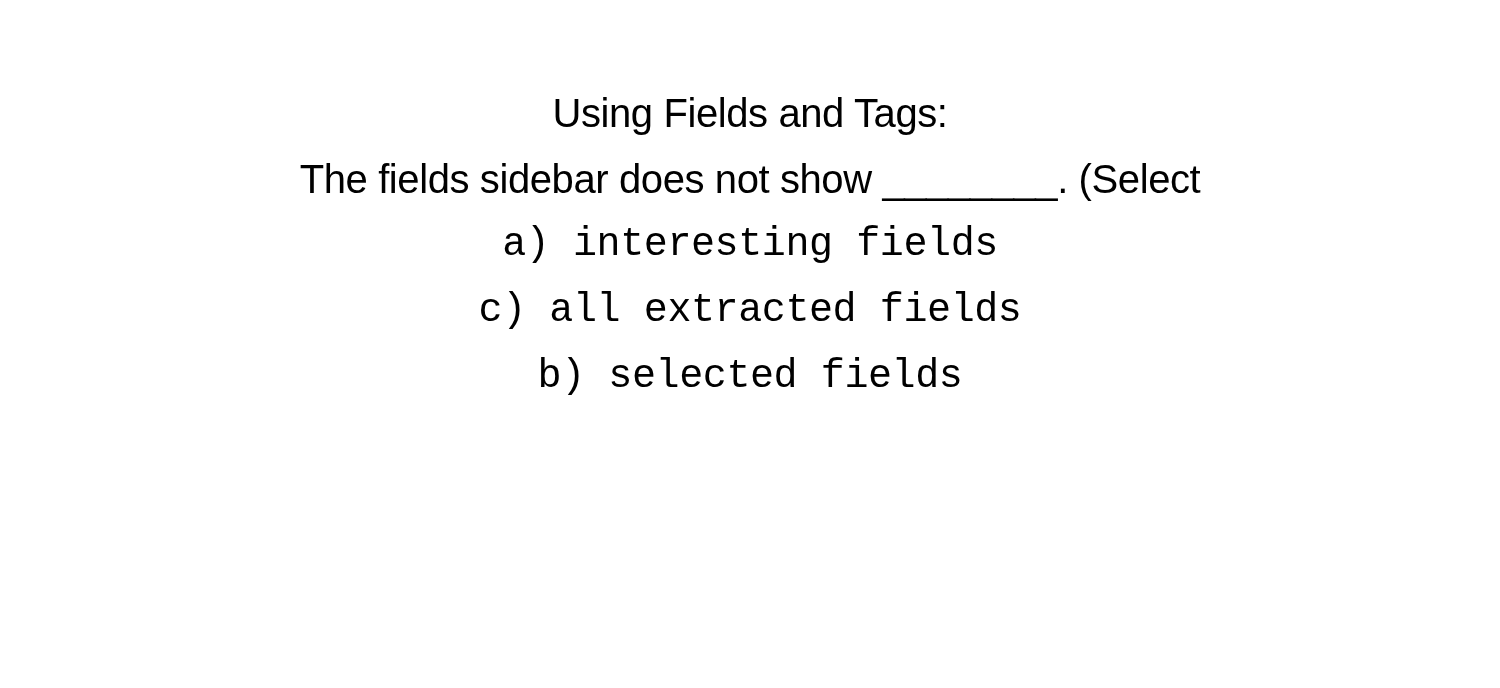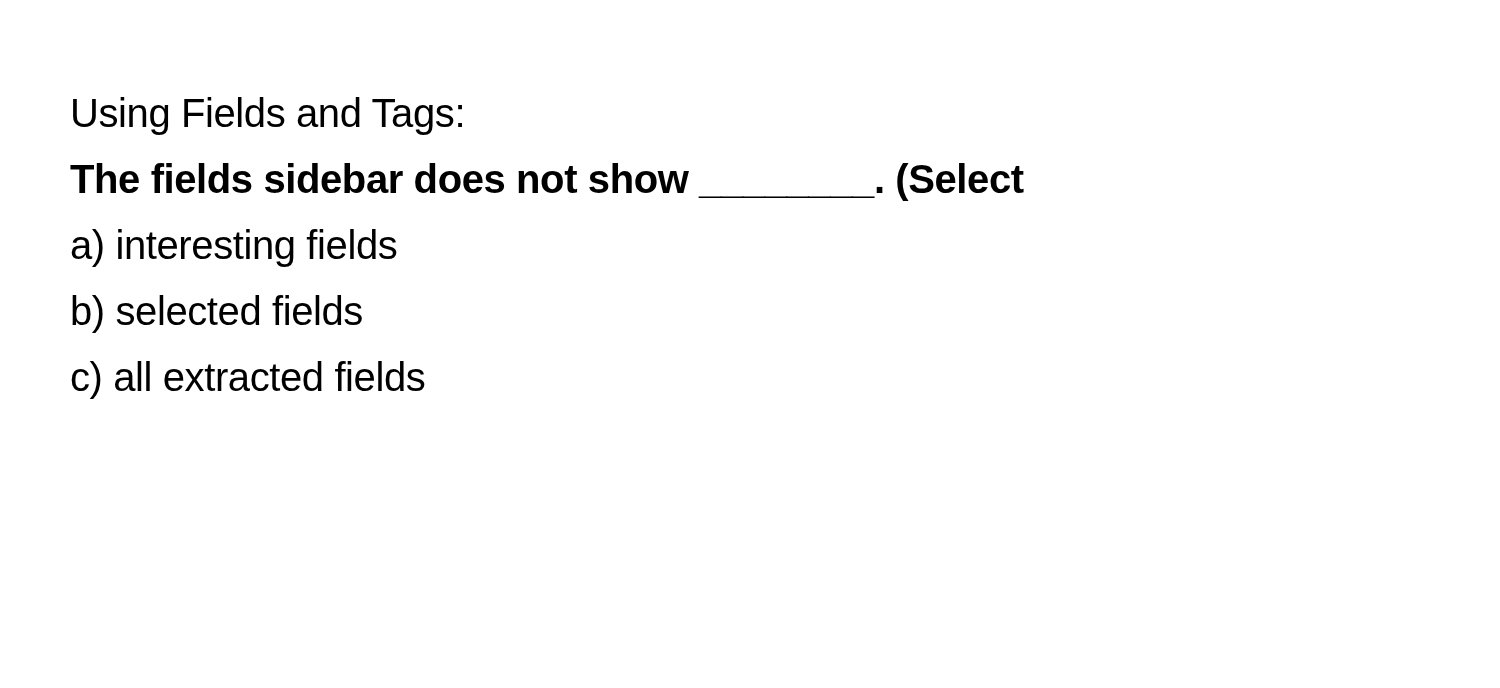--- a/index.html
+++ b/index.html
@@ -1,45 +1,46 @@
 <!DOCTYPE html>
 <html><head>
   <meta charset="utf-8">
   <style>
     * {
       margin: 0;
       padding: 0;
       box-sizing: border-box;
+      text-align: center;
     }
     body {
       background: #ffffff;
       width: 1500px;
       height: 688px;
       font-family: -apple-system, BlinkMacSystemFont, "Segoe UI", Helvetica, Arial, sans-serif;
       color: #000000;
       padding: 80px 70px;
     }
     .content {
       font-size: 40px;
       line-height: 1.65;
       letter-spacing: -0.01em;
     }
     .title-line {
       display: block;
     }
     .question-line {
       display: block;
-      font-weight: bold;
     }
     .option-line {
       display: block;
+      font-family: Liberation Mono, monospace;
     }
   </style>
 </head>
 <body>
 
 <div class="content">
   <span class="title-line">Using Fields and Tags:</span>
   <span class="question-line">The fields sidebar does not show ________. (Select</span>
   <span class="option-line">a) interesting fields</span>
+  <span class="option-line">c) all extracted fields</span>
   <span class="option-line">b) selected fields</span>
-  <span class="option-line">c) all extracted fields</span>
 </div>
 
 </body></html>

